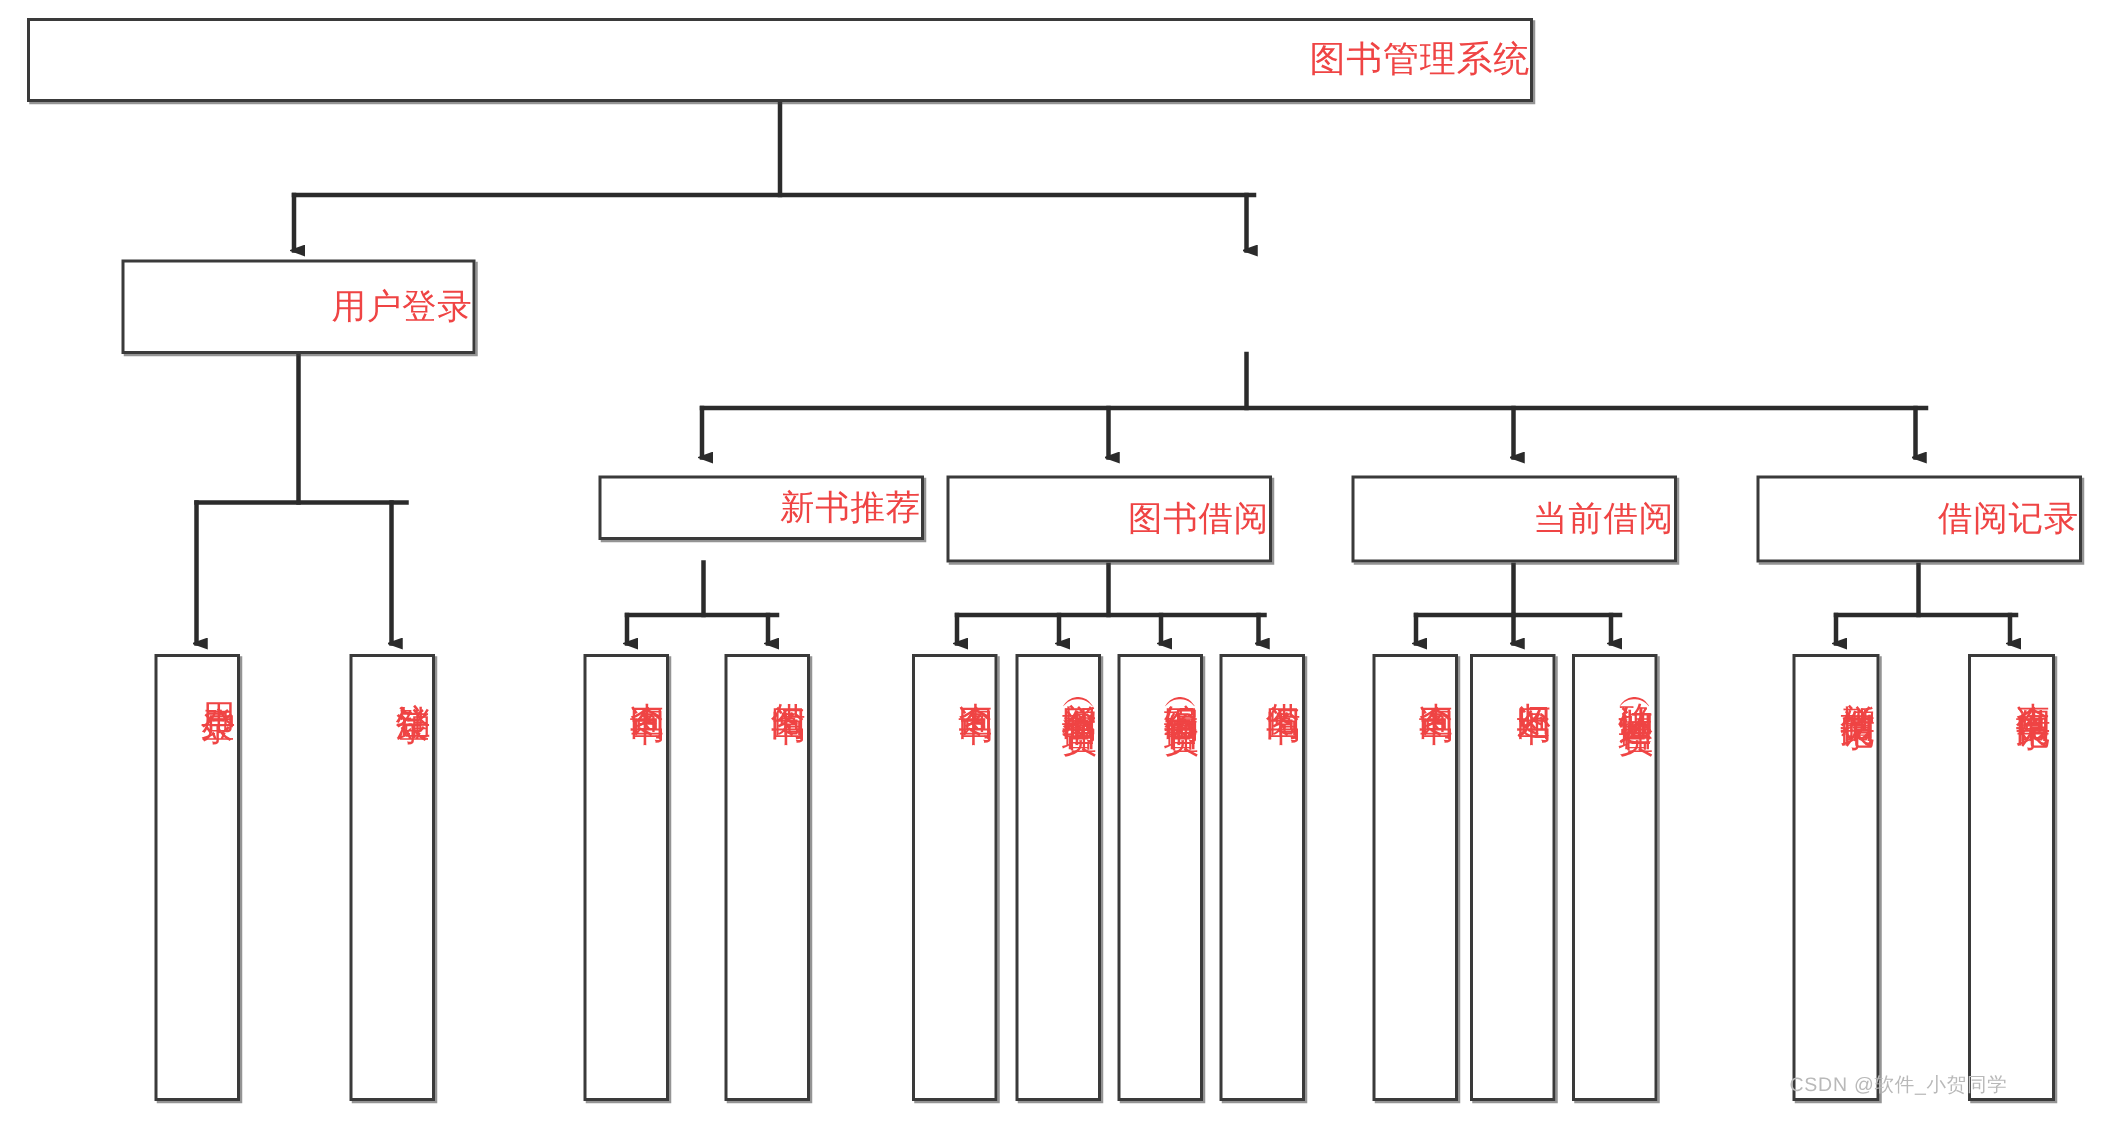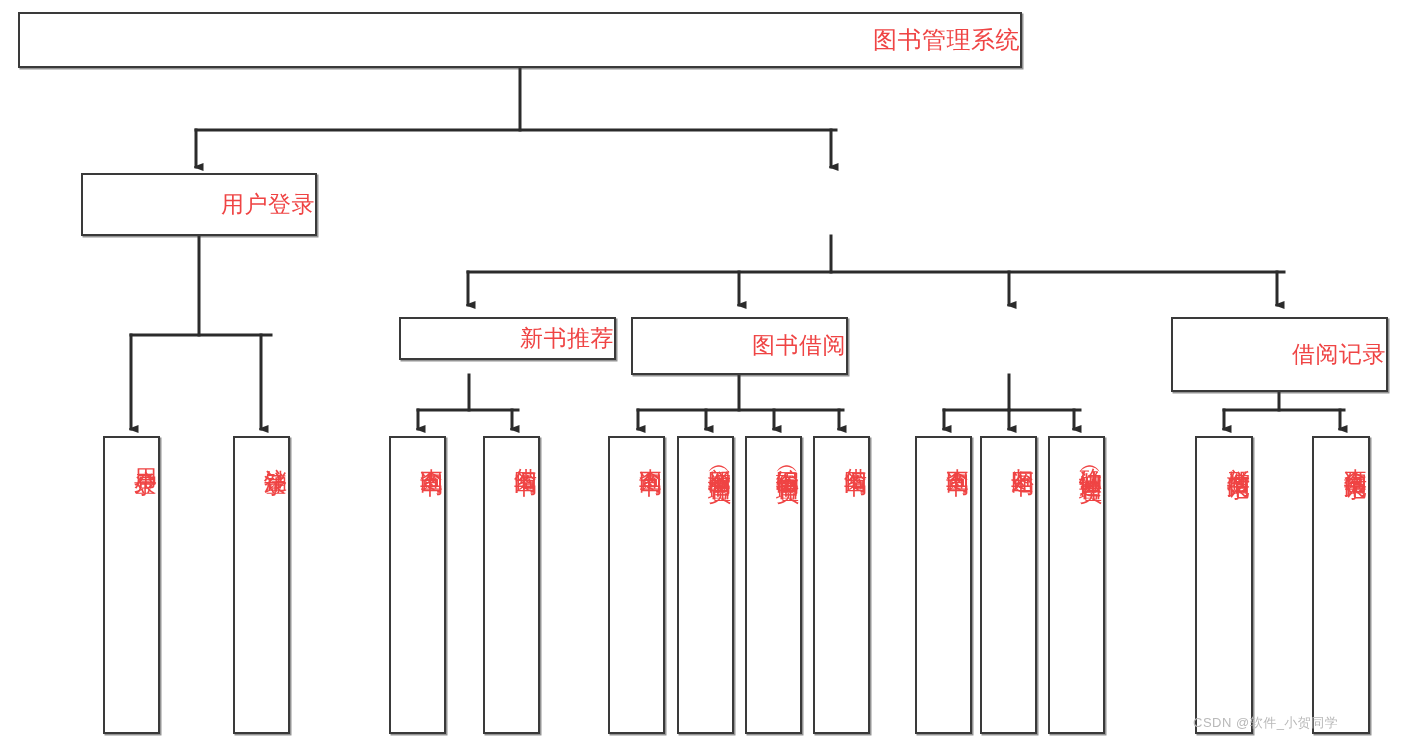--- a/index.html
+++ b/index.html
@@ -134,21 +134,24 @@
   <div class="node horiz" style="left:81px; top:173px; width:236px; height:63px;">
     <span class="node-label">用户登录</span>
   </div>
 
   <div class="node horiz" style="left:361px; top:317px; width:217px; height:43px;margin-left:38px;">
     <span class="node-label">新书推荐</span>
   </div>
   <div class="node horiz" style="left:631px; top:317px; width:217px; height:58px;">
     <span class="node-label">图书借阅</span>
   </div>
-  <div class="node horiz" style="left:1171px; top:317px; width:217px; height:75px;">
+  <div class="node horiz" style="left:901px; top:317px; width:217px; height:58px;">
+    <span class="node-label">当前借阅</span>
+  </div>
+  <div class="node horiz" style="left:1171px; top:317px; width:217px; height:58px;">
     <span class="node-label">借阅记录</span>
   </div>
 
   <div class="node vert" style="left:103px; top:436px; width:57px; height:298px;">
     <span class="node-label">用户登录</span>
   </div>
   <div class="node vert" style="left:233px; top:436px; width:57px; height:298px;">
     <span class="node-label">注销登录</span>
   </div>
 

